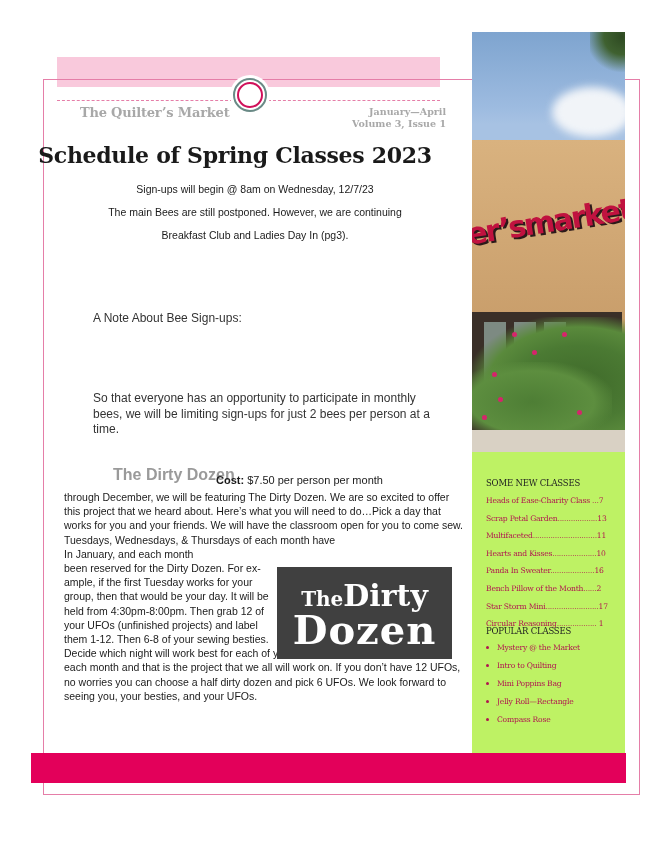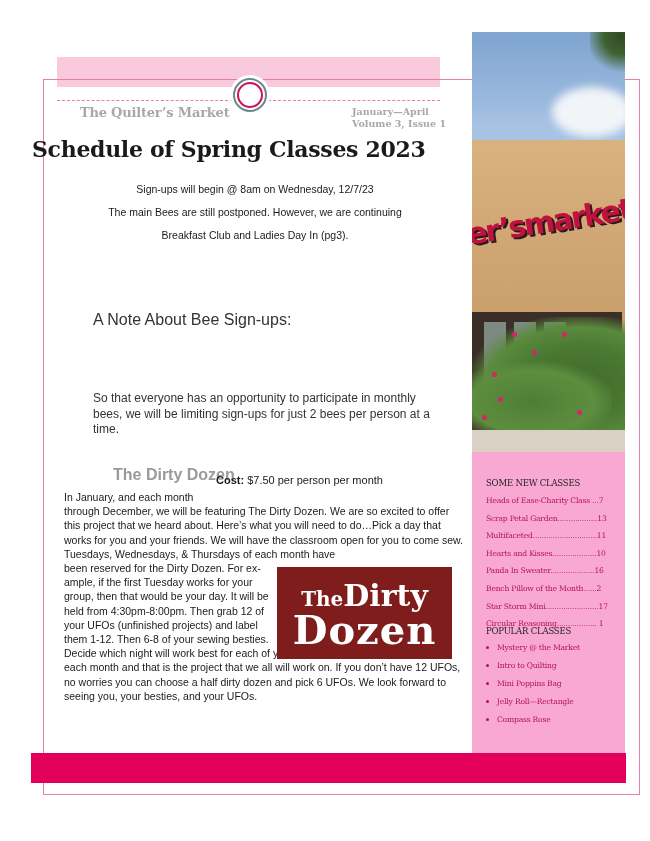--- a/index.html
+++ b/index.html
@@ -9,53 +9,53 @@
     .frame { position: absolute; left: 43px; top: 79px; width: 597px; height: 716px; border: 1px solid #e57ea8; }
     .pink-top { position: absolute; left: 57px; top: 57px; width: 383px; height: 30px; background: #f9c9dc; }
     .dash-line { position: absolute; top: 100px; height: 0; border-top: 1px dashed #e57ea8; }
     .dash-left { left: 57px; width: 176px; }
     .dash-right { left: 268px; width: 172px; }
     .circle-outer { position: absolute; left: 230px; top: 75px; width: 40px; height: 40px; border-radius: 50%; background: #ffffff; }
     .circle-mid { position: absolute; left: 233px; top: 78px; width: 34px; height: 34px; border-radius: 50%; border: 2px solid #6a8a86; background: #fff; }
     .circle-inner { position: absolute; left: 237px; top: 82px; width: 26px; height: 26px; border-radius: 50%; border: 2px solid #d0105a; background: #fff; }
 
     .brand { position: absolute; left: 80px; top: 105px; font-family: "DejaVu Serif", serif; font-weight: bold; font-size: 13px; color: #a8a8a8; letter-spacing: -0.2px; }
-    .issue { position: absolute; right: 204px; top: 106px; font-family: "DejaVu Serif", serif; font-weight: bold; font-size: 9.5px; color: #a8a8a8; line-height: 12px; }
+    .issue { position: absolute; right: 204px; top: 106px; text-align: right; font-family: "DejaVu Serif", serif; font-weight: bold; font-size: 9.5px; color: #a8a8a8; line-height: 12px; }
 
-    .title { position: absolute; left: 0; width: 470px; top: 136px; font-family: "DejaVu Serif", serif; font-size: 22px; color: #1a1a1a; letter-spacing: -0.3px; margin-left: 32px; }
+    .title { position: absolute; left: 0; width: 470px; top: 142px; text-align: center; font-family: "DejaVu Serif", serif; font-size: 22px; color: #1a1a1a; letter-spacing: -0.3px; }
     .intro { position: absolute; left: 0; width: 510px; top: 182px; text-align: center; font-size: 10.5px; color: #1a1a1a; }
     .intro div { height: 23px; line-height: 14px; }
 
-    .note-head { position: absolute; left: 93px; top: 311px; font-size: 16px; color: #333; }
+    .note-head { position: absolute; left: 93px; top: 311px; font-size: 12px; color: #333; }
     .note-body { position: absolute; left: 93px; top: 344px; width: 340px; font-size: 12px; color: #333; line-height: 15.5px; margin-top: 47px; }
 
     .dd-head { position: absolute; left: 97px; top: 466px; font-size: 16px; font-weight: bold; color: #9a9a9a; margin-left: 16px; }
     .dd-cost { position: absolute; left: 216px; top: 474px; font-size: 11px; color: #1a1a1a; }
     .dd-cost b { font-weight: bold; }
     .dd-body { position: absolute; left: 64px; top: 490px; width: 400px; font-size: 10.5px; color: #1a1a1a; line-height: 14.2px; }
     .dd-body .narrow { width: 210px; }
 
-    .dd-logo { position: absolute; left: 277px; top: 567px; width: 175px; height: 92px; background: #7f1d1d; display: flex; flex-direction: column; align-items: center; justify-content: center; }
+    .dd-logo { position: absolute; left: 277px; top: 567px; width: 175px; height: 92px; background: #404040; display: flex; flex-direction: column; align-items: center; justify-content: center; }
     .dd-logo .l1 { font-family: "DejaVu Serif", serif; font-weight: bold; color: #fff; font-size: 30px; line-height: 30px; letter-spacing: 0px; }
     .dd-logo .l1 .small { font-size: 20px; }
     .dd-logo .l2 { font-family: "DejaVu Serif", serif; font-weight: bold; color: #fff; font-size: 40px; line-height: 32px; letter-spacing: 1px; }
 
     .photo { position: absolute; left: 472px; top: 32px; width: 153px; height: 420px; overflow: hidden; background: linear-gradient(180deg, #7ea4cf 0%, #9dbbe0 18%, #a7c2e3 22%); }
     .sky-cloud { position: absolute; left: 80px; top: 55px; width: 80px; height: 50px; border-radius: 50%; background: #f1f4f8; filter: blur(4px); }
     .palm { position: absolute; left: 118px; top: 0; width: 40px; height: 45px; background: radial-gradient(circle at 80% 10%, #2e4a22 0%, #3f6130 35%, transparent 70%); }
     .wall2 { position: absolute; left: 0; top: 108px; width: 153px; height: 320px; background: linear-gradient(180deg, #d9b27f 0%, #c89d6a 60%, #b48a5d 100%); }
     .sign { position: absolute; left: -6px; top: 172px; font-family: "DejaVu Sans", sans-serif; font-weight: bold; font-size: 30px; color: #c0123f; letter-spacing: -2px; transform: rotate(-9deg); text-shadow: 2px 2px 0 #2b1a1a; white-space: nowrap; }
     .window { position: absolute; left: 0; top: 280px; width: 150px; height: 120px; background: #3a2f28; }
     .window .pane { position: absolute; top: 10px; width: 22px; height: 95px; background: #7d8a82; }
     .bush { position: absolute; left: 0; top: 285px; width: 153px; height: 120px; background: radial-gradient(ellipse at 70% 55%, #3f6a2a 0%, #4b7a33 40%, #5a8a3c 60%, transparent 75%); }
     .bush2 { position: absolute; left: -20px; top: 330px; width: 160px; height: 80px; background: radial-gradient(ellipse at 50% 50%, #4e7e35 0%, #5d8e3f 55%, transparent 75%); }
     .flower { position: absolute; width: 5px; height: 5px; border-radius: 50%; background: #d5256b; }
     .ground { position: absolute; left: 0; top: 398px; width: 153px; height: 22px; background: #d9d1c4; }
 
-    .sidebar { position: absolute; left: 472px; top: 452px; width: 153px; height: 302px; background: #f9a8d4; }
+    .sidebar { position: absolute; left: 472px; top: 452px; width: 153px; height: 302px; background: #bef264; }
     .sb-head { font-family: "DejaVu Serif", serif; font-size: 8.5px; color: #222; letter-spacing: -0.2px; }
     .sb-new-head { position: absolute; left: 14px; top: 26px; }
     .sb-list { position: absolute; left: 14px; top: 44px; width: 128px; list-style: none; }
     .sb-list li { font-family: "DejaVu Serif", serif; font-size: 7.6px; color: #b0154f; height: 17.6px; line-height: 10px; white-space: nowrap; overflow: hidden; letter-spacing: -0.2px; }
     .sb-pop-head { position: absolute; left: 14px; top: 174px; }
     .sb-bullets { position: absolute; left: 14px; top: 191px; list-style: none; }
     .sb-bullets li { font-family: "DejaVu Serif", serif; font-size: 7.6px; color: #b0154f; height: 18px; line-height: 10px; white-space: nowrap; letter-spacing: -0.2px; }
     .sb-bullets li .dot { display: inline-block; width: 3px; height: 3px; border-radius: 50%; background: #b0154f; margin-right: 8px; vertical-align: middle; position: relative; top: -1px; }
 
     .footer-bar { position: absolute; left: 31px; top: 753px; width: 595px; height: 30px; background: #e3005a; }
@@ -83,22 +83,22 @@
   <div>The main Bees are still postponed. However, we are continuing</div>
   <div>Breakfast Club and Ladies Day In (pg3).</div>
 </div>
 
 <div class="note-head">A Note About Bee Sign-ups:</div>
 <div class="note-body">So that everyone has an opportunity to participate in monthly bees, we will be limiting sign-ups for just 2 bees per person at a time.</div>
 
 <div class="dd-head">The Dirty Dozen</div>
 <div class="dd-cost"><b>Cost:</b><span> $7.50 per person per month</span></div>
 <div class="dd-body">
+  <div>through December, we will be featuring The Dirty Dozen. We are so excited to offer this project that we heard about. Here’s what you will need to do…Pick a day that works for you and your friends. We will have the classroom open for you to come sew. Tuesdays, Wednesdays, &amp; Thursdays of each month have</div>
   <div>In January, and each month</div>
-  <div>through December, we will be featuring The Dirty Dozen. We are so excited to offer this project that we heard about. Here’s what you will need to do…Pick a day that works for you and your friends. We will have the classroom open for you to come sew. Tuesdays, Wednesdays, &amp; Thursdays of each month have</div>
   <div class="narrow">been reserved for the Dirty Dozen. For ex-ample, if the first Tuesday works for your group, then that would be your day. It will be held from 4:30pm-8:00pm. Then grab 12 of your UFOs (unfinished projects) and label them 1-12. Then 6-8 of your sewing besties.</div>
   <div>Decide which night will work best for each of you. The shop will pick a number for each month and that is the project that we all will work on. If you don’t have 12 UFOs, no worries you can choose a half dirty dozen and pick 6 UFOs. We look forward to seeing you, your besties, and your UFOs.</div>
 </div>
 
 <div class="dd-logo">
   <div class="l1"><span class="small">The</span><span>Dirty</span></div>
   <div class="l2">Dozen</div>
 </div>
 
 <div class="photo">

